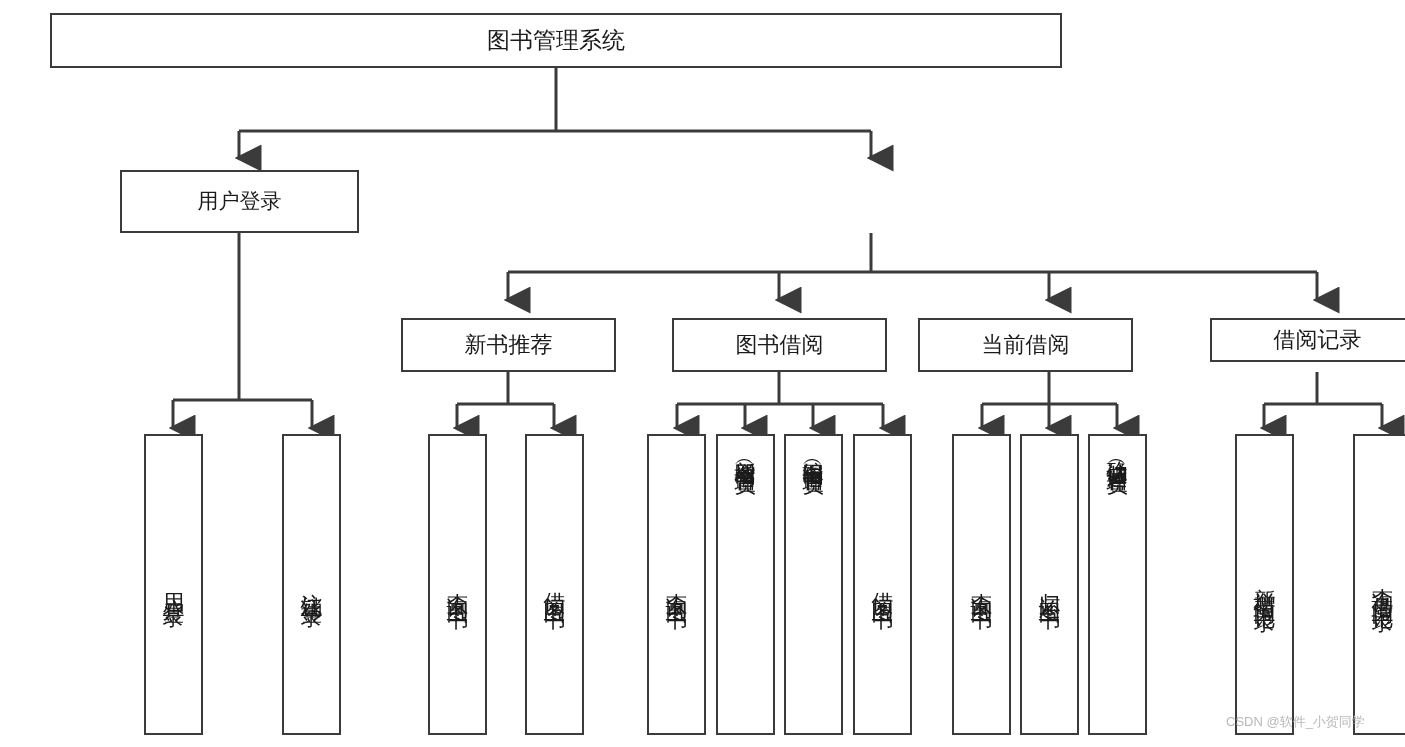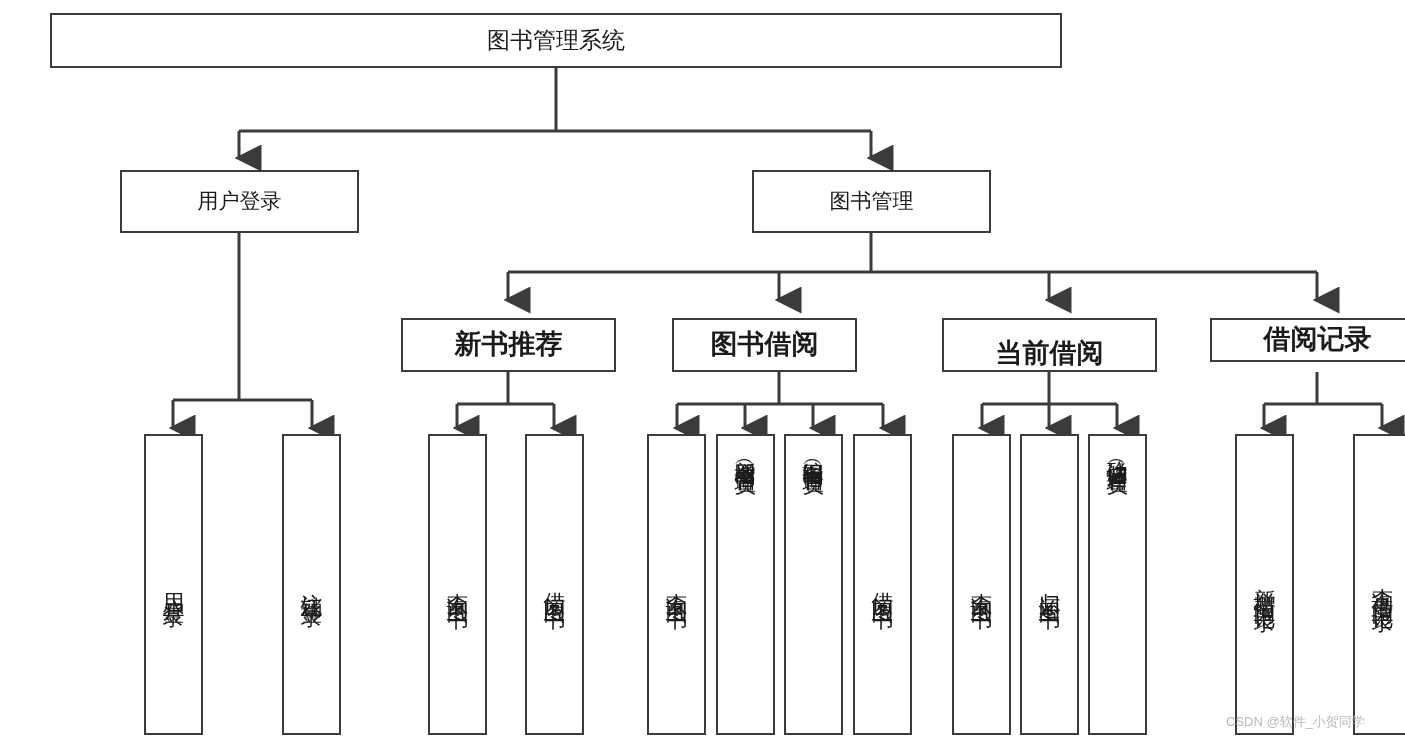--- a/index.html
+++ b/index.html
@@ -40,21 +40,21 @@
     z-index: 2;
   }
   .node .label {
     display: block;
     text-align: center;
     line-height: 1.18;
     white-space: nowrap;
   }
   .node.level0 { font-size: 23px; }
   .node.level1 { font-size: 21px; }
-  .node.level2 { font-size: 27px; font-weight: bold; }
+  .node.level2 { font-size: 22px; }
   .node.leaf {
     align-items: flex-start;
     justify-content: center;
     padding-top: 8px;
     font-size: 22px;
   }
   .node.leaf .label {
     writing-mode: vertical-rl;
     text-orientation: upright;
     letter-spacing: 5px;
@@ -127,31 +127,28 @@
     </g>
   </svg>
 
   <div class="node level0" style="left:10px; top:13px; width:1012px; height:55px;">
     <span class="label">图书管理系统</span>
   </div>
 
   <div class="node level1" style="left:80px; top:170px; width:239px; height:63px;">
     <span class="label">用户登录</span>
   </div>
-  <div class="node level1" style="left:712px; top:170px; width:239px; height:63px;">
-    <span class="label">图书管理</span>
-  </div>
 
   <div class="node level2" style="left:361px; top:318px; width:215px; height:54px;">
     <span class="label">新书推荐</span>
   </div>
-  <div class="node level2" style="left:632px; top:318px; width:185px; height:54px;">
+  <div class="node level2" style="left:632px; top:318px; width:215px; height:54px;">
     <span class="label">图书借阅</span>
   </div>
-  <div class="node level2" style="left:902px; top:318px; width:215px; height:54px;align-items:flex-end;">
+  <div class="node level2" style="left:878px; top:318px; width:215px; height:54px;">
     <span class="label">当前借阅</span>
   </div>
   <div class="node level2" style="left:1170px; top:318px; width:215px; height:44px;">
     <span class="label">借阅记录</span>
   </div>
 
   <div class="node leaf mid-text" style="left:104px; top:434px; width:59px; height:301px;">
     <span class="label">用户登录</span>
   </div>
   <div class="node leaf mid-text" style="left:242px; top:434px; width:59px; height:301px;">

